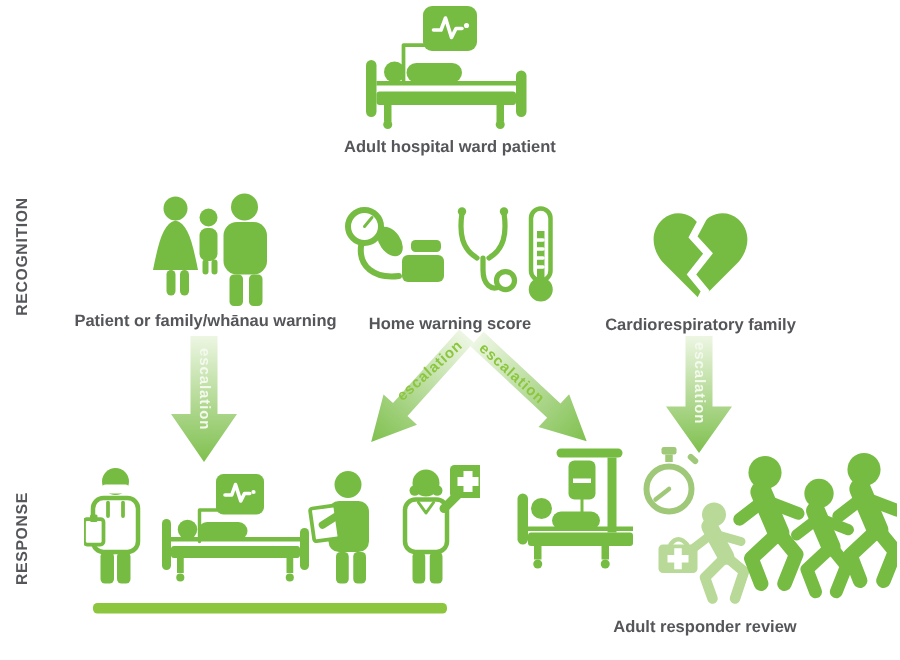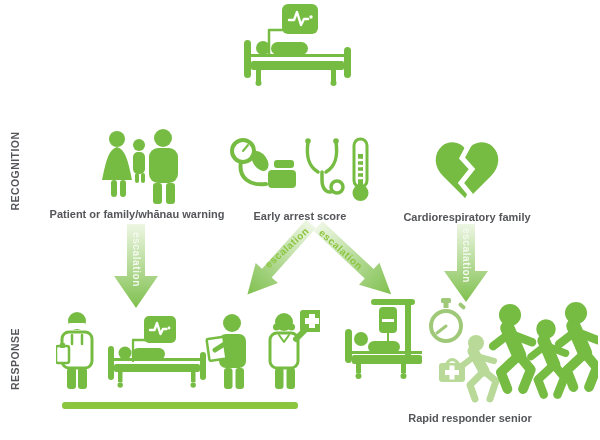--- a/index.html
+++ b/index.html
@@ -42,20 +42,21 @@
       <rect class="fg" x="9" y="50" width="93" height="3"></rect>
       <circle class="fg" cx="21" cy="44" r="7"></circle>
       <rect class="fg" x="29" y="38" width="37" height="13" rx="6.5"></rect>
       <rect class="fg" x="9" y="57" width="93" height="9" rx="2"></rect>
       <rect class="fg" x="14" y="66" width="5" height="11"></rect>
       <rect class="fg" x="89" y="66" width="5" height="11"></rect>
       <circle class="fg" cx="16.5" cy="79" r="3"></circle>
       <circle class="fg" cx="91.5" cy="79" r="3"></circle>
     </g>
   </svg>
+  <div class="lbl" style="left:150px;top:92px;width:300px">Adult hospital ward patient</div>
 
   <div class="side" style="left:-45px;top:165px">RECOGNITION</div>
   <div class="side" style="left:-45px;top:353px">RESPONSE</div>
 
   <svg class="abs" style="left:96px;top:128px" width="105" height="80" viewBox="0 0 105 80">
     <g>
       <circle class="fg" cx="21" cy="11" r="8"></circle>
       <path class="fg" d="M21 19 C13 21 10 32 6 52 L36 52 C32 32 29 21 21 19 Z"></path>
       <rect class="fg" x="15" y="52" width="6" height="17" rx="3"></rect>
       <rect class="fg" x="24" y="52" width="6" height="17" rx="3"></rect>
@@ -92,21 +93,21 @@
       <path class="sg" stroke-width="3.5" d="M94 36 V44 C94 54 100 58 105 55"></path>
       <circle class="og" stroke-width="3.5" cx="109" cy="51" r="6"></circle>
     </g>
     <g>
       <rect class="og" stroke-width="3" x="126" y="3" width="13" height="48" rx="6.5"></rect>
       <rect class="fg" x="130" y="18" width="5" height="32"></rect>
       <circle class="fg" cx="132.5" cy="57" r="8"></circle>
       <path class="swt" stroke-width="1.5" d="M130 24 h4 M130 30 h4 M130 36 h4 M130 42 h4"></path>
     </g>
   </svg>
-  <div class="lbl" style="left:210px;top:210px;width:180px">Early arrest score</div>
+  <div class="lbl" style="left:210px;top:210px;width:180px">Home warning score</div>
 
   <svg class="abs" style="left:432px;top:139px" width="70" height="66" viewBox="0 0 70 66">
     <path class="fg" d="M35 13 C31 3 18 0 10 7 C1 15 2 28 11 37 L35 61 L59 37 C68 28 69 15 60 7 C52 0 39 3 35 13 Z"></path>
     <path d="M38 4 L30 19 L40 30 L29 44 L38 55 L34 63" stroke="#fff" stroke-width="5" fill="none" stroke-linejoin="miter" stroke-linecap="butt"></path>
   </svg>
   <div class="lbl" style="left:377px;top:211px;width:180px">Cardiorespiratory family</div>
 
   <svg class="abs" style="left:112px;top:224px" width="48" height="86" viewBox="0 0 48 86">
     <defs>
         <linearGradient id="gv1" x1="0" y1="0" x2="0" y2="1">
@@ -251,15 +252,15 @@
       <rect class="fw" x="102" y="77" width="14" height="5"></rect>
       <path class="slg" stroke-width="7" d="M141 78 L127 92 L132 106"></path>
       <path class="slg" stroke-width="7" d="M141 78 L153 88 L147 106"></path>
     </g>
     <g>
       <use href="#runner" transform="translate(167,22) scale(1.3)"></use>
       <use href="#runner" transform="translate(203,36) scale(1.15)"></use>
       <use href="#runner" transform="translate(233,20) scale(1.3)"></use>
     </g>
   </svg>
-  <div class="lbl" style="left:350px;top:412px;width:240px">Rapid responder senior</div>
+  <div class="lbl" style="left:350px;top:412px;width:240px">Adult responder review</div>
 
 </div>
 
 </body></html>

